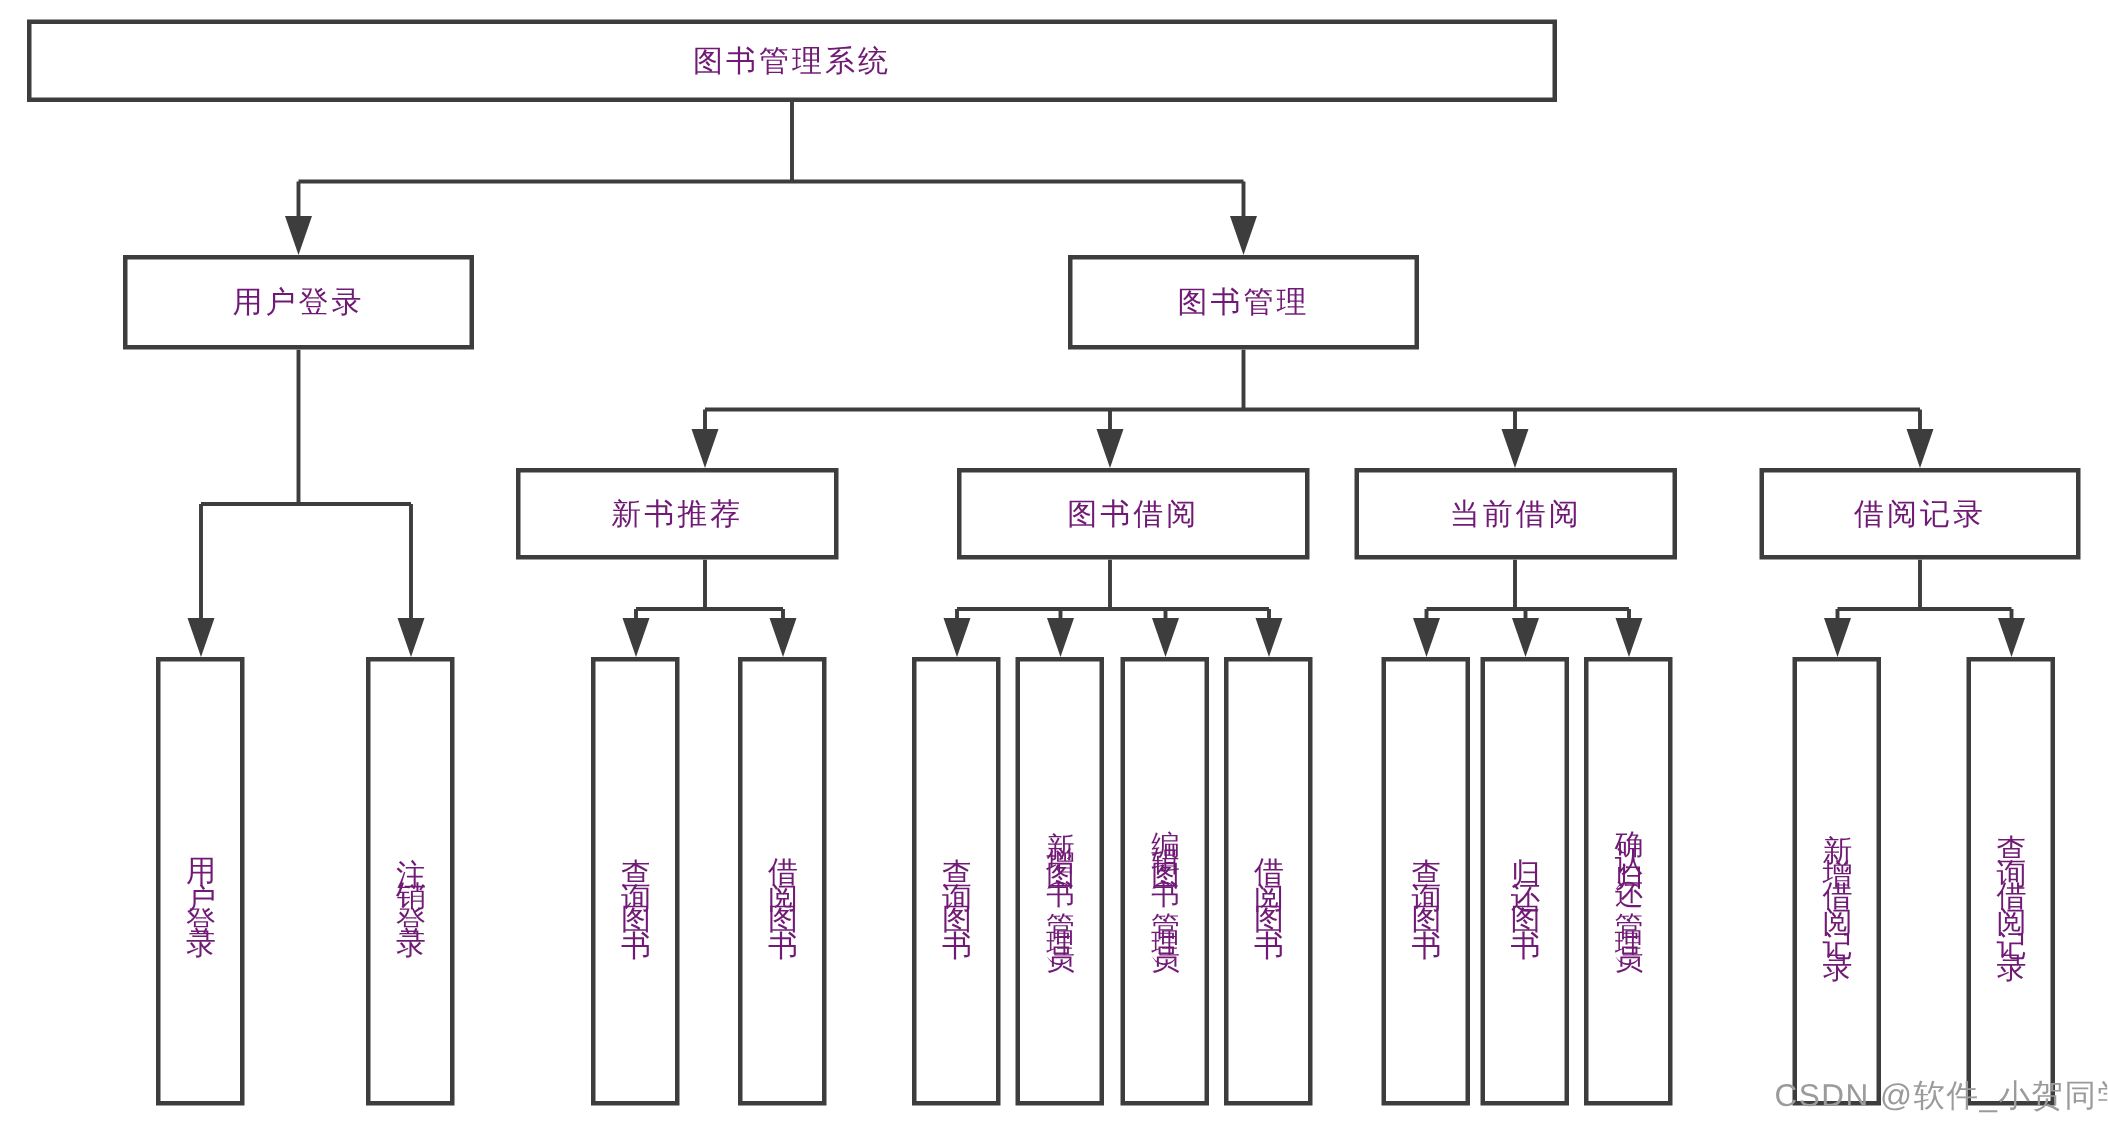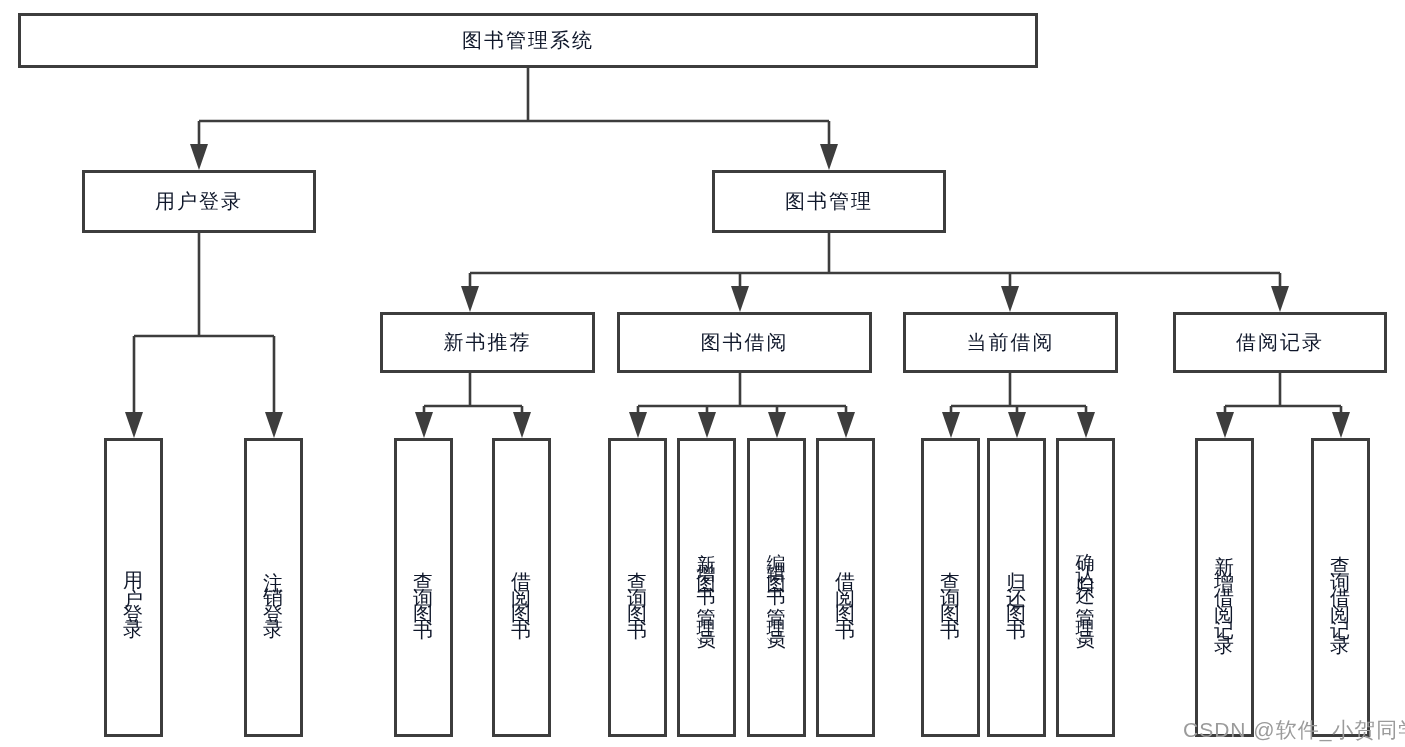--- a/index.html
+++ b/index.html
@@ -23,21 +23,21 @@
     height: 747px;
   }
   .node {
     position: absolute;
     box-sizing: border-box;
     border: 3px solid #3d3d3d;
     background: #ffffff;
     display: flex;
     align-items: center;
     justify-content: center;
-    color: #0f172a;
+    color: #701a75;
     font-size: 20px;
     letter-spacing: 2px;
     text-align: center;
   }
   .node span { display: block; }
   .leaf span {
     writing-mode: vertical-rl;
     text-orientation: mixed;
     line-height: 1;
     white-space: nowrap;
@@ -96,24 +96,24 @@
     <span>图书管理系统</span>
   </div>
 
   <div class="node" style="left:82px; top:170px; width:234px; height:63px;">
     <span>用户登录</span>
   </div>
   <div class="node" style="left:712px; top:170px; width:234px; height:63px;text-align:right;">
     <span>图书管理</span>
   </div>
 
-  <div class="node" style="left:380px; top:312px; width:215px; height:61px;">
+  <div class="node" style="left:344px; top:312px; width:215px; height:61px;">
     <span>新书推荐</span>
   </div>
-  <div class="node" style="left:617px; top:312px; width:255px; height:61px;">
+  <div class="node" style="left:638px; top:312px; width:235px; height:61px;">
     <span>图书借阅</span>
   </div>
   <div class="node" style="left:903px; top:312px; width:215px; height:61px;">
     <span>当前借阅</span>
   </div>
   <div class="node" style="left:1173px; top:312px; width:214px; height:61px;font-family:Liberation Mono, monospace;">
     <span>借阅记录</span>
   </div>
 
   <div class="node leaf ls-lg" style="left:104px; top:438px; width:59px; height:299px;">

